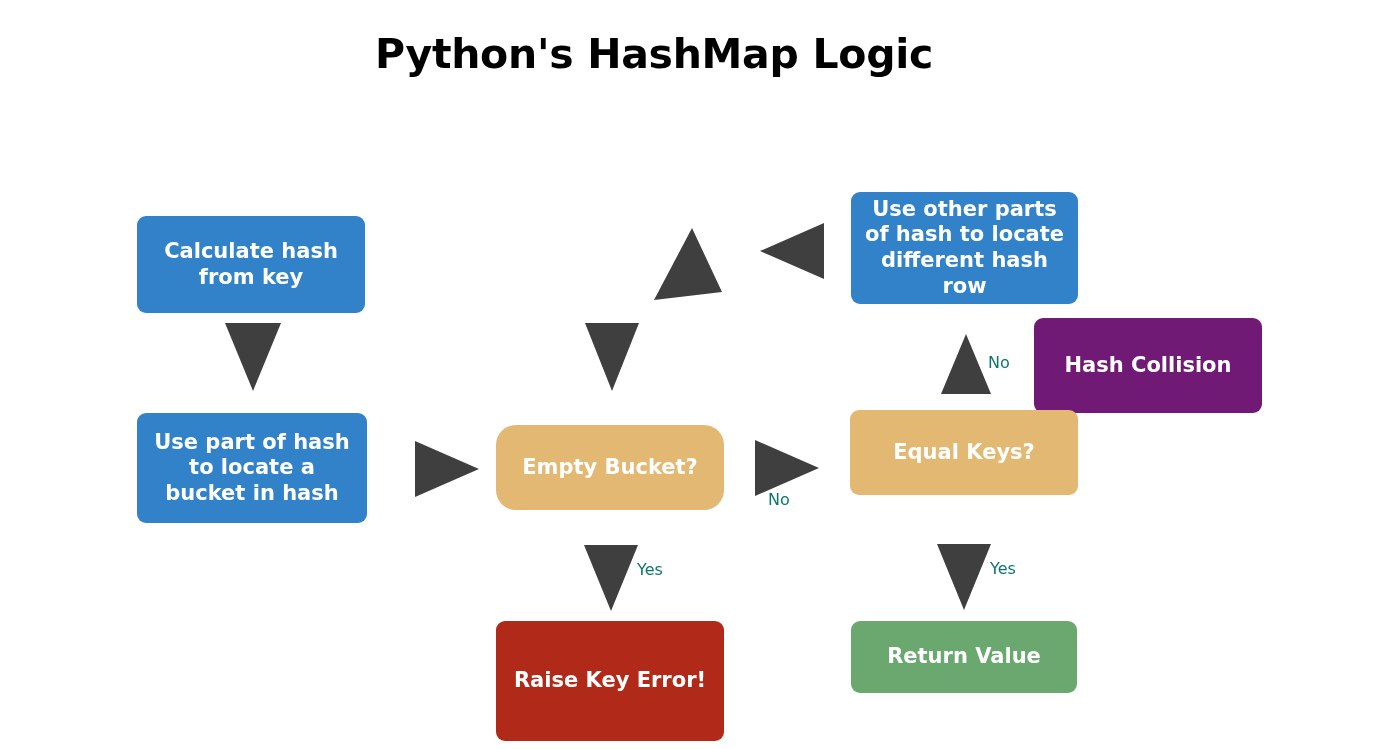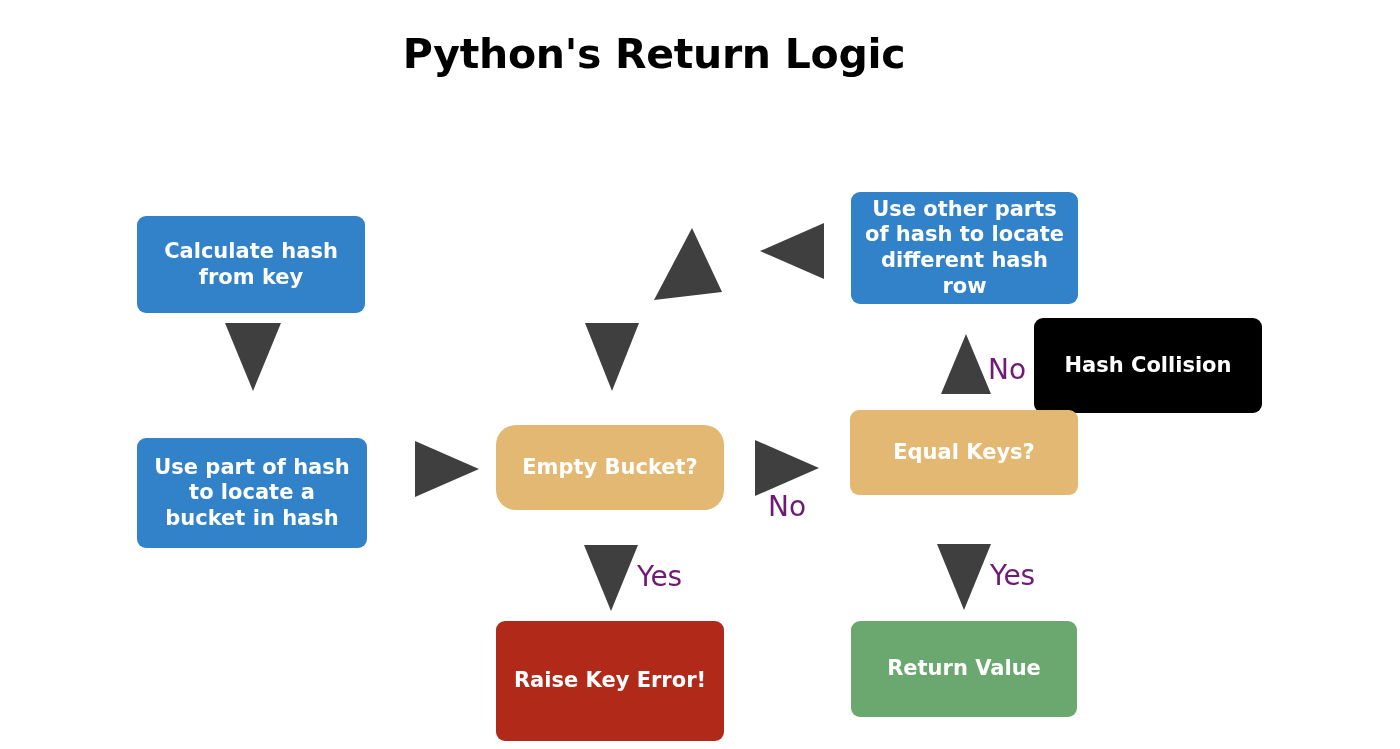--- a/index.html
+++ b/index.html
@@ -48,65 +48,65 @@
     line-height: 1.22;
     padding: 4px 12px;
     user-select: none;
   }
   .node span { display: block; width: 100%; }
 
   .edge-label {
     position: absolute;
     font-family: "DejaVu Sans", sans-serif;
     font-weight: normal;
-    font-size: 28px;
-    color: #701a75;
+    font-size: 16px;
+    color: #0f766e;
     white-space: nowrap;
   }
   .arrow {
     position: absolute;
   }
   .arrow svg { display: block; overflow: visible; }
 </style>
 </head>
 <body>
 
 <div id="canvas">
 
-  <div class="title">Python's Return Logic</div>
+  <div class="title">Python's HashMap Logic</div>
 
   <div class="node" style="left:137px; top:197px; width:228px; height:97px; background:#3182c8;margin-top:19px;">
     <span>Calculate hash from key</span>
   </div>
 
-  <div class="node" style="left:137px; top:413px; width:230px; height:110px; background:#3182c8;margin-top:25px;">
+  <div class="node" style="left:137px; top:413px; width:230px; height:110px; background:#3182c8;">
     <span>Use part of hash to locate a bucket in hash</span>
   </div>
 
   <div class="node" style="left:496px; top:425px; width:228px; height:85px; background:#e3b872;border-radius:20px;">
     <span>Empty Bucket?</span>
   </div>
 
   <div class="node" style="left:496px; top:621px; width:228px; height:120px; background:#b12a19;justify-content:center;">
     <span>Raise Key Error!</span>
   </div>
 
   <div class="node" style="left:851px; top:192px; width:227px; height:112px; background:#3182c8;">
     <span>Use other parts of hash to locate different hash row</span>
   </div>
 
-  <div class="node" style="left:1034px; top:318px; width:228px; height:95px; background:#000000;">
+  <div class="node" style="left:1034px; top:318px; width:228px; height:95px; background:#701a75;">
     <span>Hash Collision</span>
   </div>
 
   <div class="node" style="left:850px; top:410px; width:228px; height:85px; background:#e3b872;">
     <span>Equal Keys?</span>
   </div>
 
-  <div class="node" style="left:851px; top:621px; width:226px; height:96px; background:#6aa870;">
+  <div class="node" style="left:851px; top:621px; width:226px; height:72px; background:#6aa870;">
     <span>Return Value</span>
   </div>
 
   <div class="arrow" style="left:225px; top:323px; width:56px; height:68px;">
     <svg width="56" height="68" viewBox="0 0 56 68">
         <polygon points="0,0 56,0 28,68" fill="#3f3f3f"></polygon>
       </svg>
   </div>
 
   <div class="arrow" style="left:415px; top:441px; width:64px; height:56px;">

